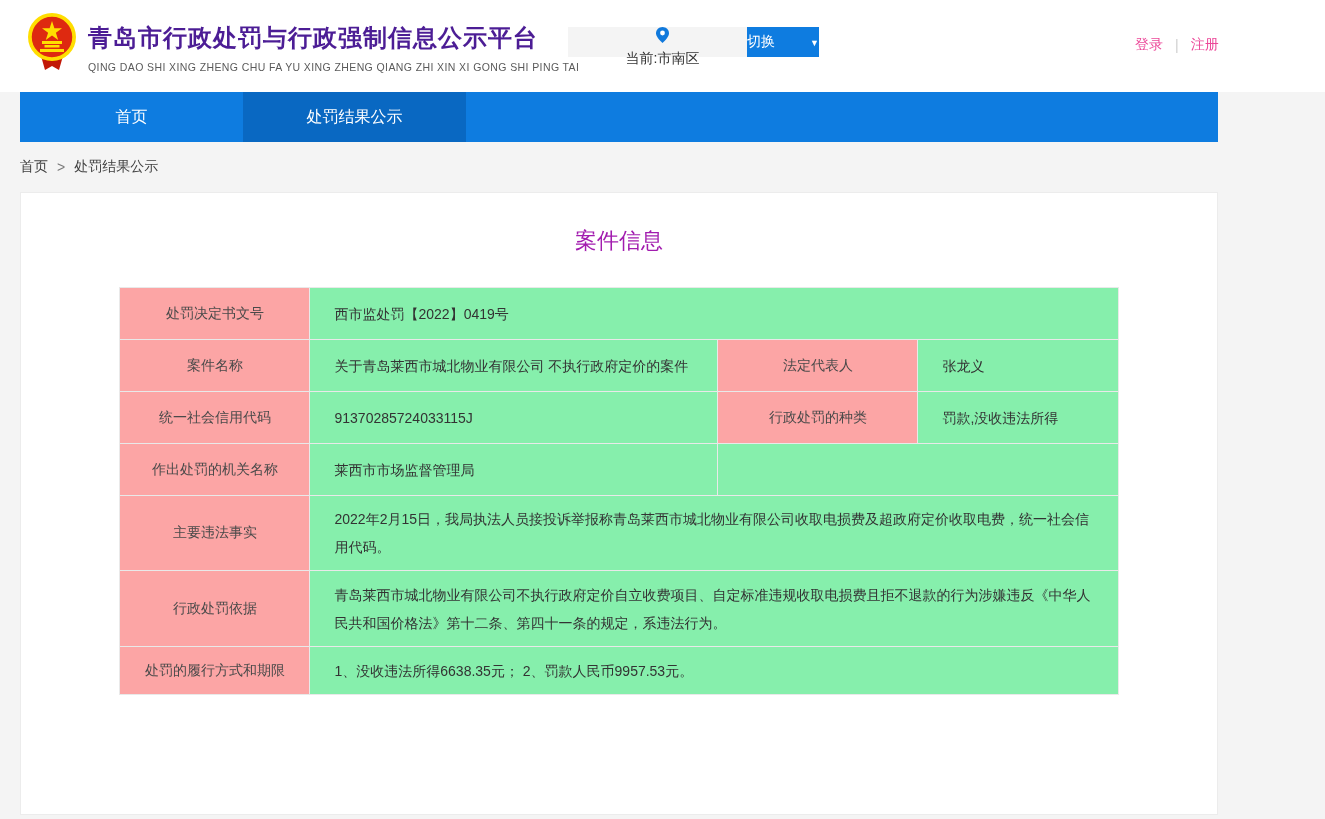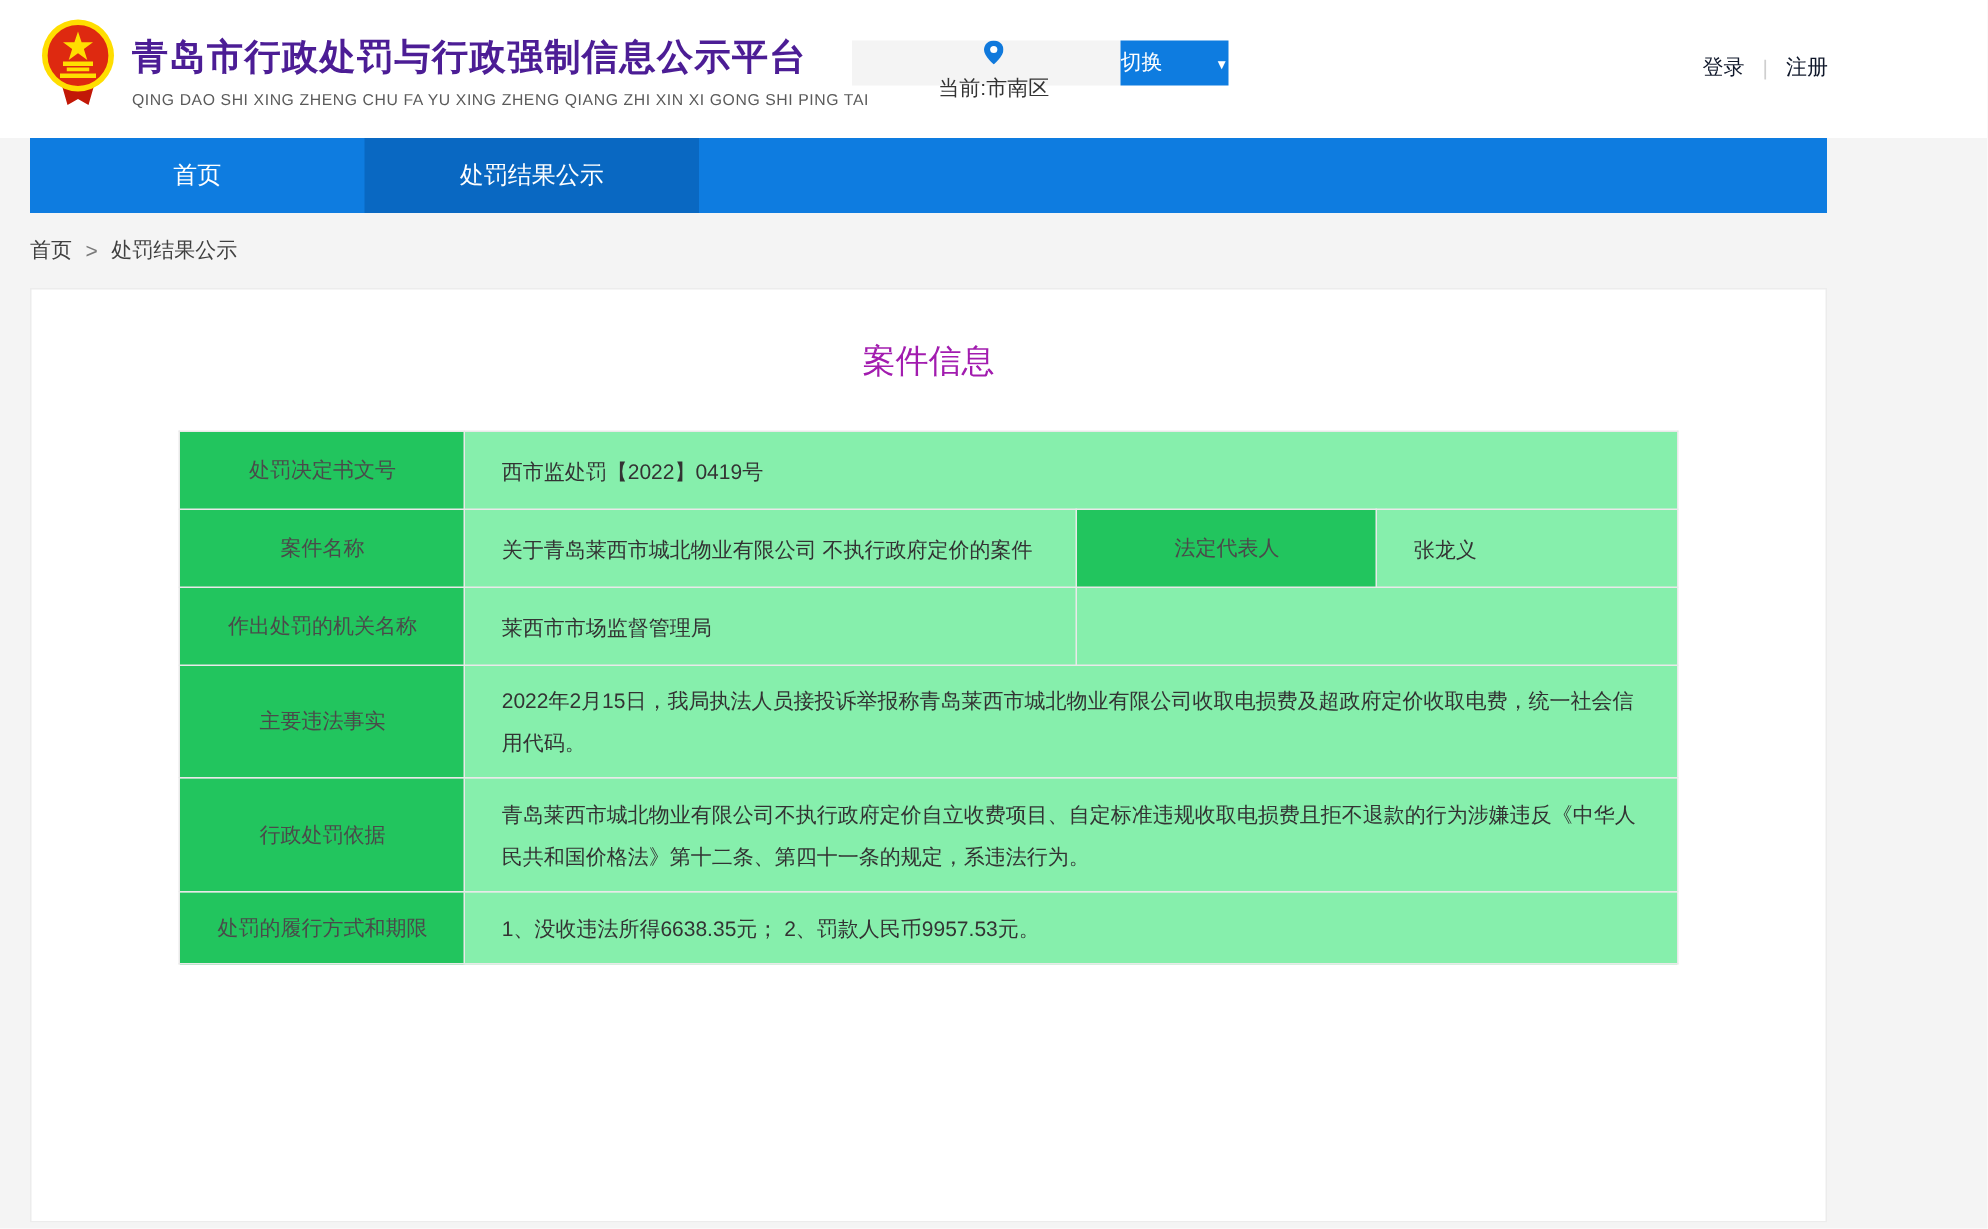--- a/index.html
+++ b/index.html
@@ -23,21 +23,21 @@
     font-size:14px; color:#333;flex-direction:column;
   }
   .switch-btn {
     position:absolute; left:747px; top:27px; width:72px; height:30px;
     background:#0e7ce0; color:#fff; font-size:14px; border:none; cursor:pointer;
     display:flex; align-items:center; justify-content:space-between; gap:7px;
     font-family:inherit;
   }
   .caret { font-size:9px; line-height:1; position:relative; top:1px; }
   .auth { position:absolute; left:1135px; top:36px; display:flex; align-items:center; gap:12px; font-size:14px; color:#9b9b9b; }
-  .auth a { color:#0f172a; text-decoration:none; cursor:pointer; }
+  .auth a { color:#ec4899; text-decoration:none; cursor:pointer; }
   .auth .sep { color:#cfcfcf; }
   
   .nav { margin-left:20px; width:1198px; height:50px; background:#0e7ce0; display:flex; }
   .nav-tab {
     width:223px; height:100%; display:flex; align-items:center; justify-content:center;
     color:#fff; font-size:16px; cursor:pointer;
   }
   .nav-tab.active { background:#0968c2; }
   
   .breadcrumb {
@@ -50,21 +50,21 @@
   .card {
     margin-left:20px; width:1198px; min-height:623px;
     background:#fff; border:1px solid #ececec; padding-bottom:40px;
   }
   .card-title { text-align:center; font-size:22px; color:#a21caf; padding-top:33px; }
   table.case-table {
     width:998px; margin:31px auto 0; border-collapse:collapse;
     table-layout:fixed; font-size:14px; color:#333;
   }
   .case-table td { border:1px solid #e9e9e9; height:52px; vertical-align:middle; }
-  .case-table td.lbl { background:#22c55e; text-align:center; color:#4a4a4a; padding:0 12px; }
+  .case-table td.lbl { background:#fca5a5; text-align:center; color:#4a4a4a; padding:0 12px; }
   .case-table td.val { padding:9px 20px 9px 24px; line-height:28px; text-align:left; background:#86efac; }
   .case-table tr.h72 td { height:72px; }
   .case-table tr.h76 td { height:76px; }
   .case-table tr.h48 td { height:48px; }
 </style>
 </head>
 <body>
 
 <div class="header">
 
@@ -137,20 +137,26 @@
     </tr>
 
     <tr>
       <td class="lbl">案件名称</td>
       <td class="val">关于青岛莱西市城北物业有限公司 不执行政府定价的案件</td>
       <td class="lbl">法定代表人</td>
       <td class="val">张龙义</td>
     </tr>
 
 
+    <tr>
+      <td class="lbl">统一社会信用代码</td>
+      <td class="val">91370285724033115J</td>
+      <td class="lbl">行政处罚的种类</td>
+      <td class="val">罚款,没收违法所得</td>
+    </tr>
 
     <tr>
       <td class="lbl">作出处罚的机关名称</td>
       <td class="val">莱西市市场监督管理局</td>
       <td class="val" colspan="2"></td>
     </tr>
 
 
     <tr class="h72">
       <td class="lbl">主要违法事实</td>

